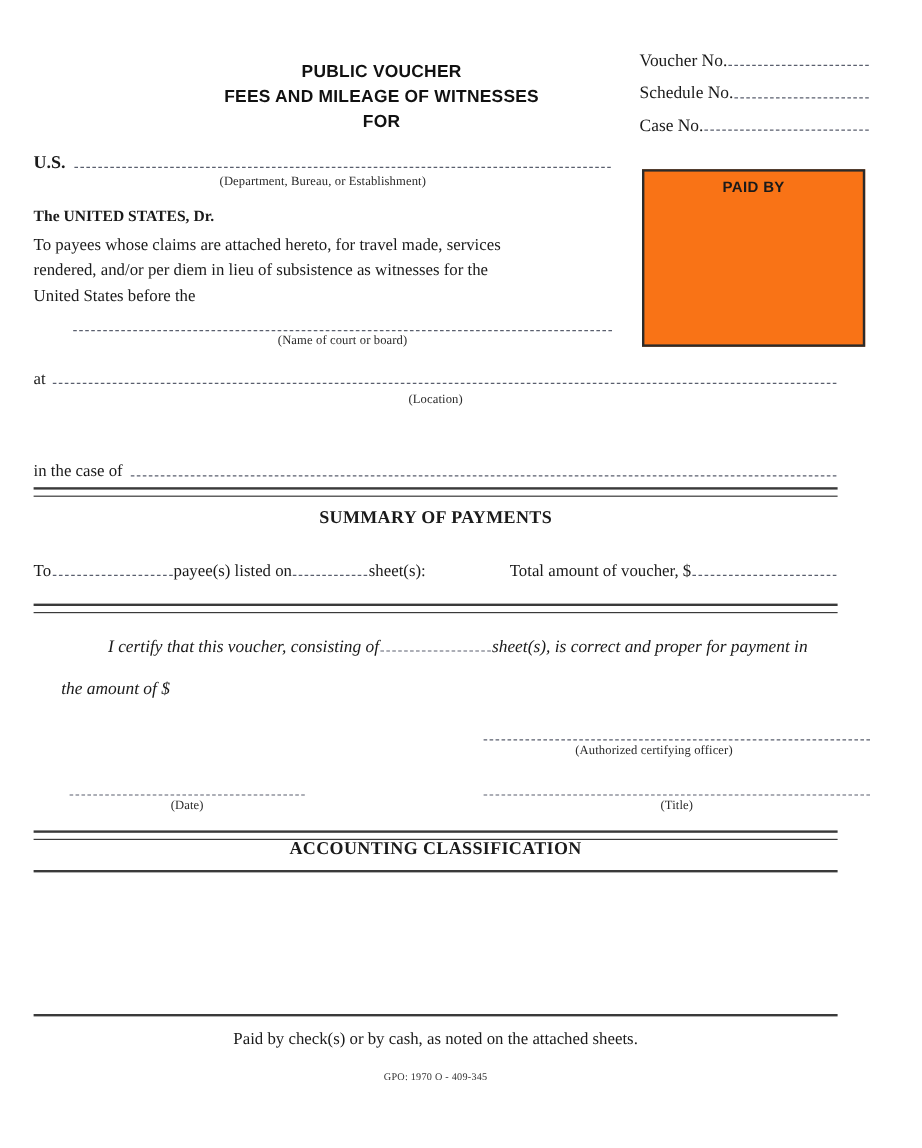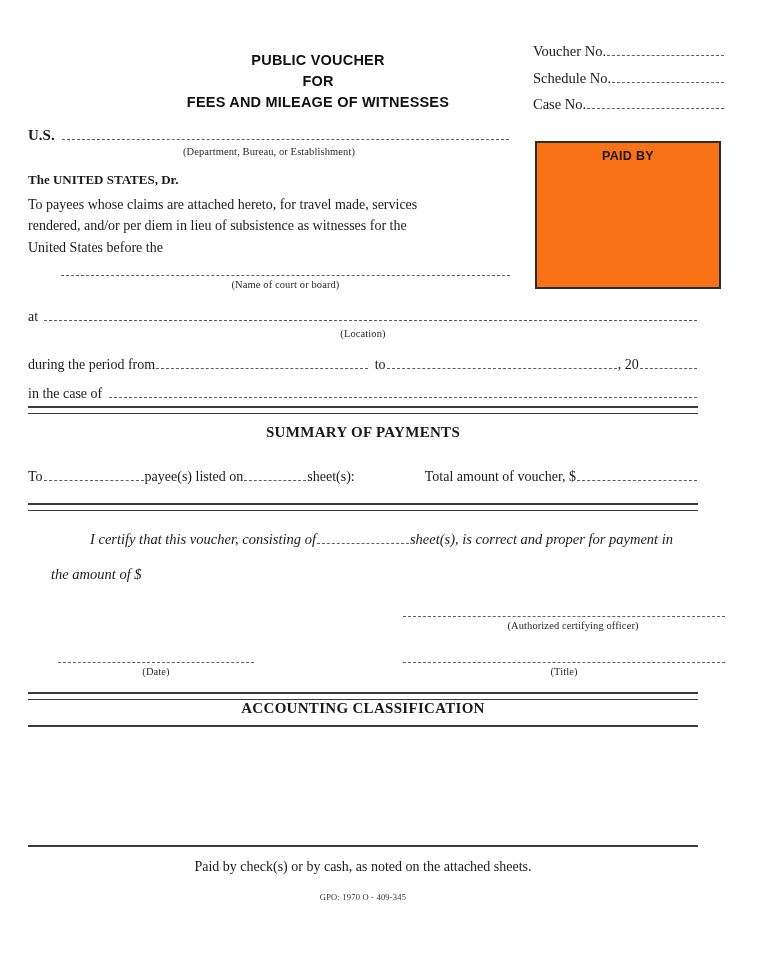--- a/index.html
+++ b/index.html
@@ -256,21 +256,21 @@
   }
   .certify .l2 .damount { flex: 0 0 95px; }
 
   
   .sig-officer-rule {
     position: absolute;
     left: 375px; top: 615px; width: 322px;
   }
   .cap-officer {
     position: absolute;
-    left: 384px; top: 620px; width: 322px;
+    left: 356px; top: 620px; width: 322px;
   }
   .sig-date-rule {
     position: absolute;
     left: 30px; top: 661px; width: 196px;
   }
   .cap-date {
     position: absolute;
     left: 30px; top: 666px; width: 196px;
   }
   .sig-title-rule {
@@ -311,22 +311,22 @@
   }
 </style>
 </head>
 <body>
 
 <div class="page">
   <div class="content">
 
     <div class="title-block">
       <div>PUBLIC VOUCHER</div>
+      <div>FEES AND MILEAGE OF WITNESSES</div>
       <div>FOR</div>
-      <div>FEES AND MILEAGE OF WITNESSES</div>
     </div>
 
     <div class="voucher-info">
       <div class="vi-row">
         <span class="lbl">Voucher No.</span>
         <span class="dash"></span>
       </div>
       <div class="vi-row">
         <span class="lbl">Schedule No.</span>
         <span class="dash"></span>
@@ -354,29 +354,20 @@
 
     <div class="dash-block court-rule"></div>
     <div class="caption cap-court">(Name of court or board)</div>
 
     <div class="at-line">
       <span class="lbl">at</span>
       <span class="dash"></span>
     </div>
     <div class="caption cap-location">(Location)</div>
 
-    <div class="period-line">
-      <span class="lbl">during the period from</span>
-      <span class="dash d1"></span>
-      <span class="sp"></span>
-      <span class="lbl">to</span>
-      <span class="dash d2"></span>
-      <span class="lbl">, 20</span>
-      <span class="dash d3"></span>
-    </div>
 
     <div class="case-line">
       <span class="lbl">in the case of</span>
       <span class="dash"></span>
     </div>
 
     <div class="rule-double r1"></div>
 
     <div class="summary-title">SUMMARY OF PAYMENTS</div>
 

